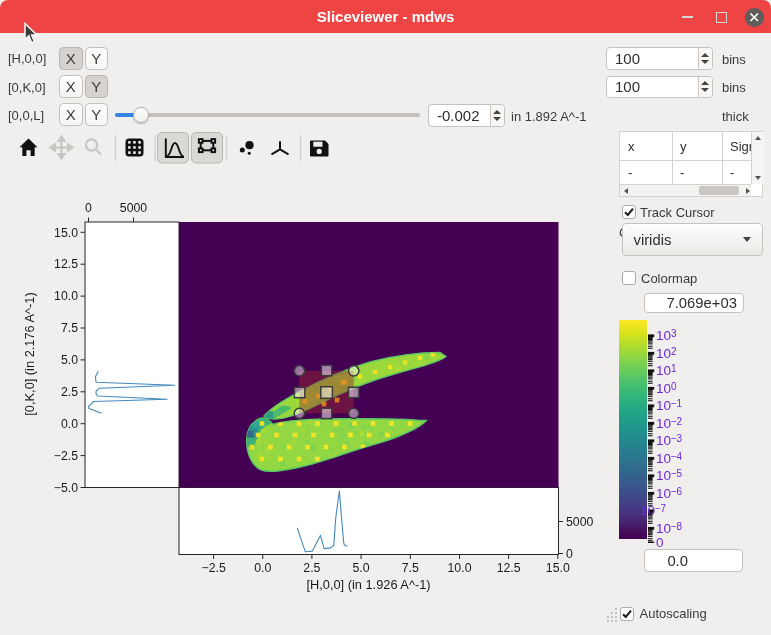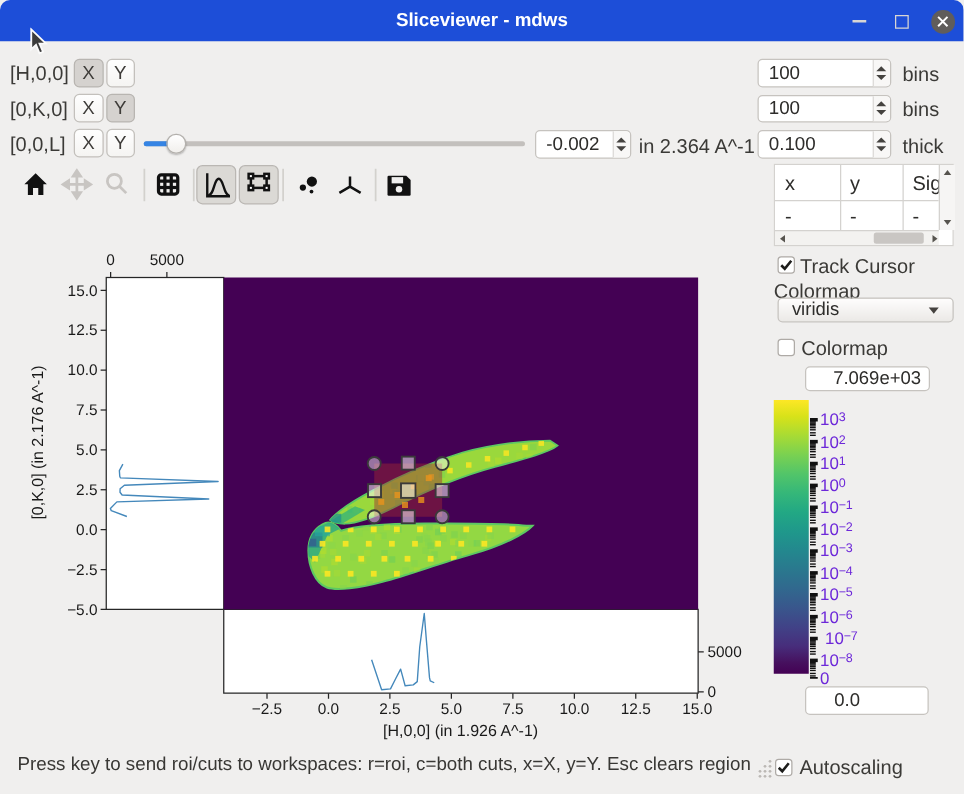--- a/index.html
+++ b/index.html
@@ -1,18 +1,18 @@
 <!DOCTYPE html>
 <html><head><meta charset="utf-8"><style>
 *{margin:0;padding:0;box-sizing:border-box}
 html,body{width:771px;height:635px;overflow:hidden}
 body{font-family:"Liberation Sans",sans-serif;background:#f0efee}
 #win{position:relative;width:771px;height:635px;background:#f0efee;overflow:hidden}
 .abs{position:absolute}
-.lbl{position:absolute;font-size:16px;color:#3b3a37;white-space:nowrap}
+.lbl{position:absolute;font-size:13px;color:#3b3a37;white-space:nowrap}
 .btn{position:absolute;width:23.5px;height:23px;border:1px solid #c3c0bc;border-radius:4.5px;
  background:linear-gradient(#fefefe,#f5f4f2);color:#3e3c39;font-size:15px;font-weight:500;
  display:flex;align-items:center;justify-content:center}
 .btn.on{background:#d5d2cf;border-color:#b8b5b1}
 .sp{position:absolute;background:#fff;border:1px solid #c6c3bf;border-radius:4px;
  display:flex;align-items:center;font-size:15px;color:#2e2d2b}
 .sp span{padding-left:8px}
 .sparr{position:absolute;right:0;top:0;bottom:0;width:14px;border-left:1px solid #cac7c3;background:#f8f7f6;border-radius:0 3.5px 3.5px 0}
 .sparr .up{position:absolute;top:4.6px;left:2.2px;width:0;height:0;border-left:4.4px solid transparent;border-right:4.4px solid transparent;border-bottom:4.4px solid #454340}
 .sparr .dn{position:absolute;bottom:4.6px;left:2.2px;width:0;height:0;border-left:4.4px solid transparent;border-right:4.4px solid transparent;border-top:4.4px solid #454340}
@@ -23,21 +23,21 @@
 .combo span{padding-left:11px}
 .carr{position:absolute;right:11px;top:50%;margin-top:-2.5px;width:0;height:0;
  border-left:4.5px solid transparent;border-right:4.5px solid transparent;border-top:5.5px solid #45423f}
 .inp{position:absolute;background:#fff;border:1px solid #c6c3bf;border-radius:4px;
  display:flex;align-items:center;font-size:14.8px;color:#2e2d2b}
 .inp span{padding-left:22px}
 .cl{position:absolute;font-size:13.5px;color:#6d28d9;white-space:nowrap}
 .cl sup{font-size:10px;vertical-align:3.2px;letter-spacing:-0.3px}
 </style></head><body>
 <div id="win">
-<div class="abs" style="left:0;top:0;width:771px;height:33px;background:#1d4ed8;border-radius:8px 8px 0 0">
+<div class="abs" style="left:0;top:0;width:771px;height:33px;background:#ef4444;border-radius:8px 8px 0 0">
 <div class="abs" style="width:771px;top:8px;text-align:center;font-size:15px;font-weight:bold;color:#ffffff">Sliceviewer - mdws</div>
 <div class="abs" style="left:682px;top:16px;width:11px;height:2px;background:#d8d6d4"></div>
 <div class="abs" style="left:716px;top:11.5px;width:11px;height:11px;border:1.5px solid #d8d6d4"></div>
 <div class="abs" style="left:745px;top:8px;width:18.5px;height:18.5px;border-radius:50%;background:#605d5b">
 <svg width="18.5" height="18.5" viewBox="0 0 18.5 18.5">
           <path d="M5.5 5.5 L13 13 M13 5.5 L5.5 13" stroke="#fff" stroke-width="1.6"></path>
         </svg></div>
 </div>
 <svg class="abs" style="left:23px;top:21.5px;z-index:50" width="16" height="24" viewBox="0 0 16 24">
 <path d="M2 1.5 L2 17.5 L5.8 13.9 L8.6 20.6 L11.4 19.4 L8.6 12.9 L13.6 12.7 Z" fill="#3c3c3c" stroke="#fafafa" stroke-width="1.5"></path>
@@ -61,38 +61,31 @@
         <div class="dn"></div>
       </div>
     </div>
     <div class="sp" style="left:606px;top:75.5px;width:107px;height:22.5px">
       <span>100</span>
       <div class="sparr">
         <div class="up"></div>
         <div class="dn"></div>
       </div>
     </div>
-    <div class="sp" style="left:606px;top:104px;width:107px;height:22.5px">
-      <span>0.100</span>
-      <div class="sparr">
-        <div class="up"></div>
-        <div class="dn"></div>
-      </div>
-    </div>
     <div class="sp" style="left:428px;top:104px;width:77px;height:22.5px">
       <span>-0.002</span>
       <div class="sparr">
         <div class="up"></div>
         <div class="dn"></div>
       </div>
     </div>
     <div class="lbl" style="left:722px;top:51.5px">bins</div>
     <div class="lbl" style="left:722px;top:80px">bins</div>
     <div class="lbl" style="left:722px;top:108.5px">thick</div>
-    <div class="lbl" style="left:511px;top:108.5px">in 2.364 A^-1</div>
+    <div class="lbl" style="left:511px;top:108.5px">in 1.892 A^-1</div>
     <svg class="abs" style="left:0;top:128px" width="340" height="40" viewBox="0 0 340 40">
 <g>
 <rect x="157.5" y="4.5" width="31" height="30.5" rx="4.5" fill="#dbd9d5" stroke="#bab7b3"></rect>
 <rect x="191.5" y="4.5" width="31" height="30.5" rx="4.5" fill="#dbd9d5" stroke="#bab7b3"></rect>
 <line x1="115.5" y1="7" x2="115.5" y2="33" stroke="#d3d1cd" stroke-width="1.4"></line>
 <line x1="155" y1="7" x2="155" y2="33" stroke="#d3d1cd" stroke-width="1.4"></line>
 <line x1="226.5" y1="7" x2="226.5" y2="33" stroke="#d3d1cd" stroke-width="1.4"></line>
 <line x1="300.5" y1="7" x2="300.5" y2="33" stroke="#d3d1cd" stroke-width="1.4"></line>
 <path d="M28.5 10.5 L19.5 19.3 L22.3 19.3 L22.3 28 L26.4 28 L26.4 22.3 L30.6 22.3 L30.6 28 L34.7 28 L34.7 19.3 L37.5 19.3 Z" fill="#111"></path>
 <g stroke="#c8c5c2" stroke-width="2.2" fill="#c8c5c2">
@@ -166,21 +159,21 @@
  <div class="abs" style="left:79px;top:1px;width:40px;height:9px;background:#c9c6c3;border-radius:2px"></div>
 </div>
 </div>
 <div class="cb" style="left:621.5px;top:204.5px">
       <svg width="14" height="14" viewBox="0 0 14 14">
         <path d="M3 7.2 L5.8 10 L11 3.6" stroke="#1d1d1b" stroke-width="2.1" fill="none"></path>
       </svg>
     </div>
     <div class="lbl" style="left:640px;top:205px">Track Cursor</div>
     <div class="lbl" style="left:619px;top:224.5px">Colormap</div>
-    <div class="combo" style="left:621.5px;top:238px;width:141.5px;height:20px">
+    <div class="combo" style="left:621.5px;top:223px;width:141.5px;height:33px">
       <span>viridis</span>
       <div class="carr"></div>
     </div>
     <div class="cb" style="left:621.5px;top:270.5px"></div>
     <div class="lbl" style="left:641px;top:271px">Colormap</div>
     <div class="inp" style="left:643.5px;top:292.5px;width:100.5px;height:20.5px">
       <span>7.069e+03</span>
     </div>
     <div class="abs" style="left:618.7px;top:320.2px;width:28.8px;height:218.4px;
 background:linear-gradient(to bottom,#fde725 0%,#d8e219 6%,#a8db34 13%,#7ad151 20%,#52c569 27%,#35b779 34%,#22a884 41%,#1f988b 48%,#23888e 55%,#2a788e 62%,#31688e 69%,#39568c 76%,#414287 83%,#472d7b 90%,#46105e 96%,#440154 100%)"></div>
@@ -310,21 +303,21 @@
     <div class="cl" style="left:656px;top:328.0px">10<sup>3</sup></div>
     <div class="cl" style="left:656px;top:345.5px">10<sup>2</sup></div>
     <div class="cl" style="left:656px;top:363.0px">10<sup>1</sup></div>
     <div class="cl" style="left:656px;top:380.5px">10<sup>0</sup></div>
     <div class="cl" style="left:656px;top:398.0px">10<sup>−1</sup></div>
     <div class="cl" style="left:656px;top:415.5px">10<sup>−2</sup></div>
     <div class="cl" style="left:656px;top:433.0px">10<sup>−3</sup></div>
     <div class="cl" style="left:656px;top:450.5px">10<sup>−4</sup></div>
     <div class="cl" style="left:656px;top:468.0px">10<sup>−5</sup></div>
     <div class="cl" style="left:656px;top:485.5px">10<sup>−6</sup></div>
-    <div class="cl" style="left:660px;top:503.0px">10<sup>−7</sup></div>
+    <div class="cl" style="left:640px;top:503.0px">10<sup>−7</sup></div>
     <div class="cl" style="left:656px;top:520.5px">10<sup>−8</sup></div>
     <div class="cl" style="left:656px;top:535.4px">0</div>
     <div class="inp" style="left:644.4px;top:549.3px;width:98.6px;height:22.9px">
       <span>0.0</span>
     </div>
     <svg class="abs" style="left:604px;top:605px" width="16" height="20" viewBox="0 0 16 20">
 <g fill="#bbb8b4">
         <circle cx="12" cy="4" r="1.1"></circle>
         <circle cx="8" cy="8" r="1.1"></circle>
         <circle cx="12" cy="8" r="1.1"></circle>
@@ -335,21 +328,20 @@
         <circle cx="8" cy="16" r="1.1"></circle>
         <circle cx="12" cy="16" r="1.1"></circle>
       </g>
     </svg>
 <div class="cb" style="left:620px;top:607px">
       <svg width="14" height="14" viewBox="0 0 14 14">
         <path d="M3 7.2 L5.8 10 L11 3.6" stroke="#1d1d1b" stroke-width="2.1" fill="none"></path>
       </svg>
     </div>
     <div class="lbl" style="left:639.5px;top:606px">Autoscaling</div>
-    <div class="lbl" style="left:14px;top:603px;font-size:15px;color:#383734">Press key to send roi/cuts to workspaces: r=roi, c=both cuts, x=X, y=Y. Esc clears region</div>
     <svg class="abs" style="left:0;top:190px" width="620" height="415" viewBox="0 0 620 415">
       <rect x="85" y="32" width="94" height="265.5" fill="#ffffff" stroke="#262626" stroke-width="1"></rect>
       <rect x="179" y="297.5" width="379.5" height="67" fill="#ffffff" stroke="#262626" stroke-width="1"></rect>
       <rect x="179" y="32" width="379.5" height="265.5" fill="#440154"></rect>
       <clipPath id="mapclip">
         <rect x="179" y="32" width="379.5" height="265.5"></rect>
       </clipPath>
       <g clip-path="url(#mapclip)">
         <clipPath id="wings">
           <path d="M 246.7,250.4 C 246.7,242 250,234 258,229.5 C 263,226.6 268,228.3 272.9,234.6

